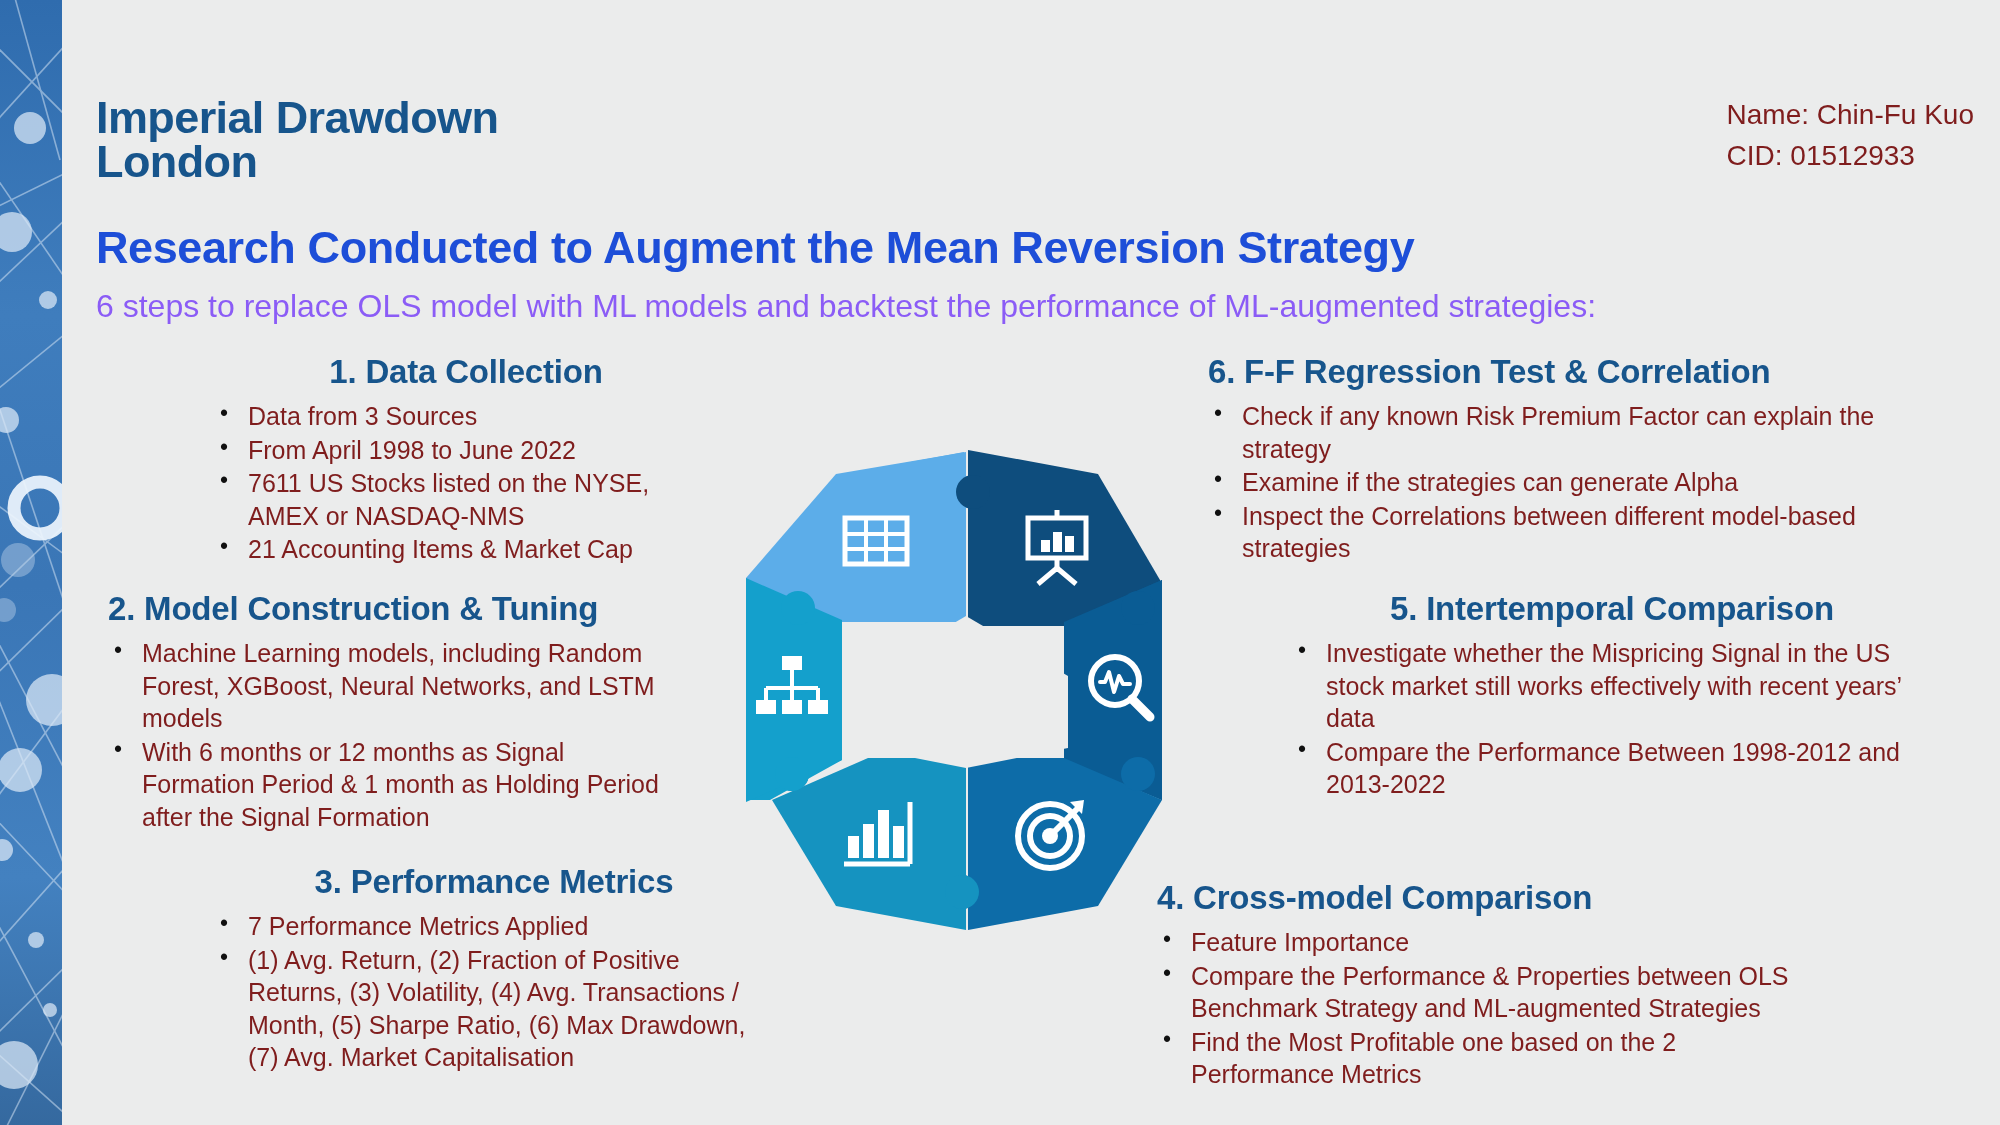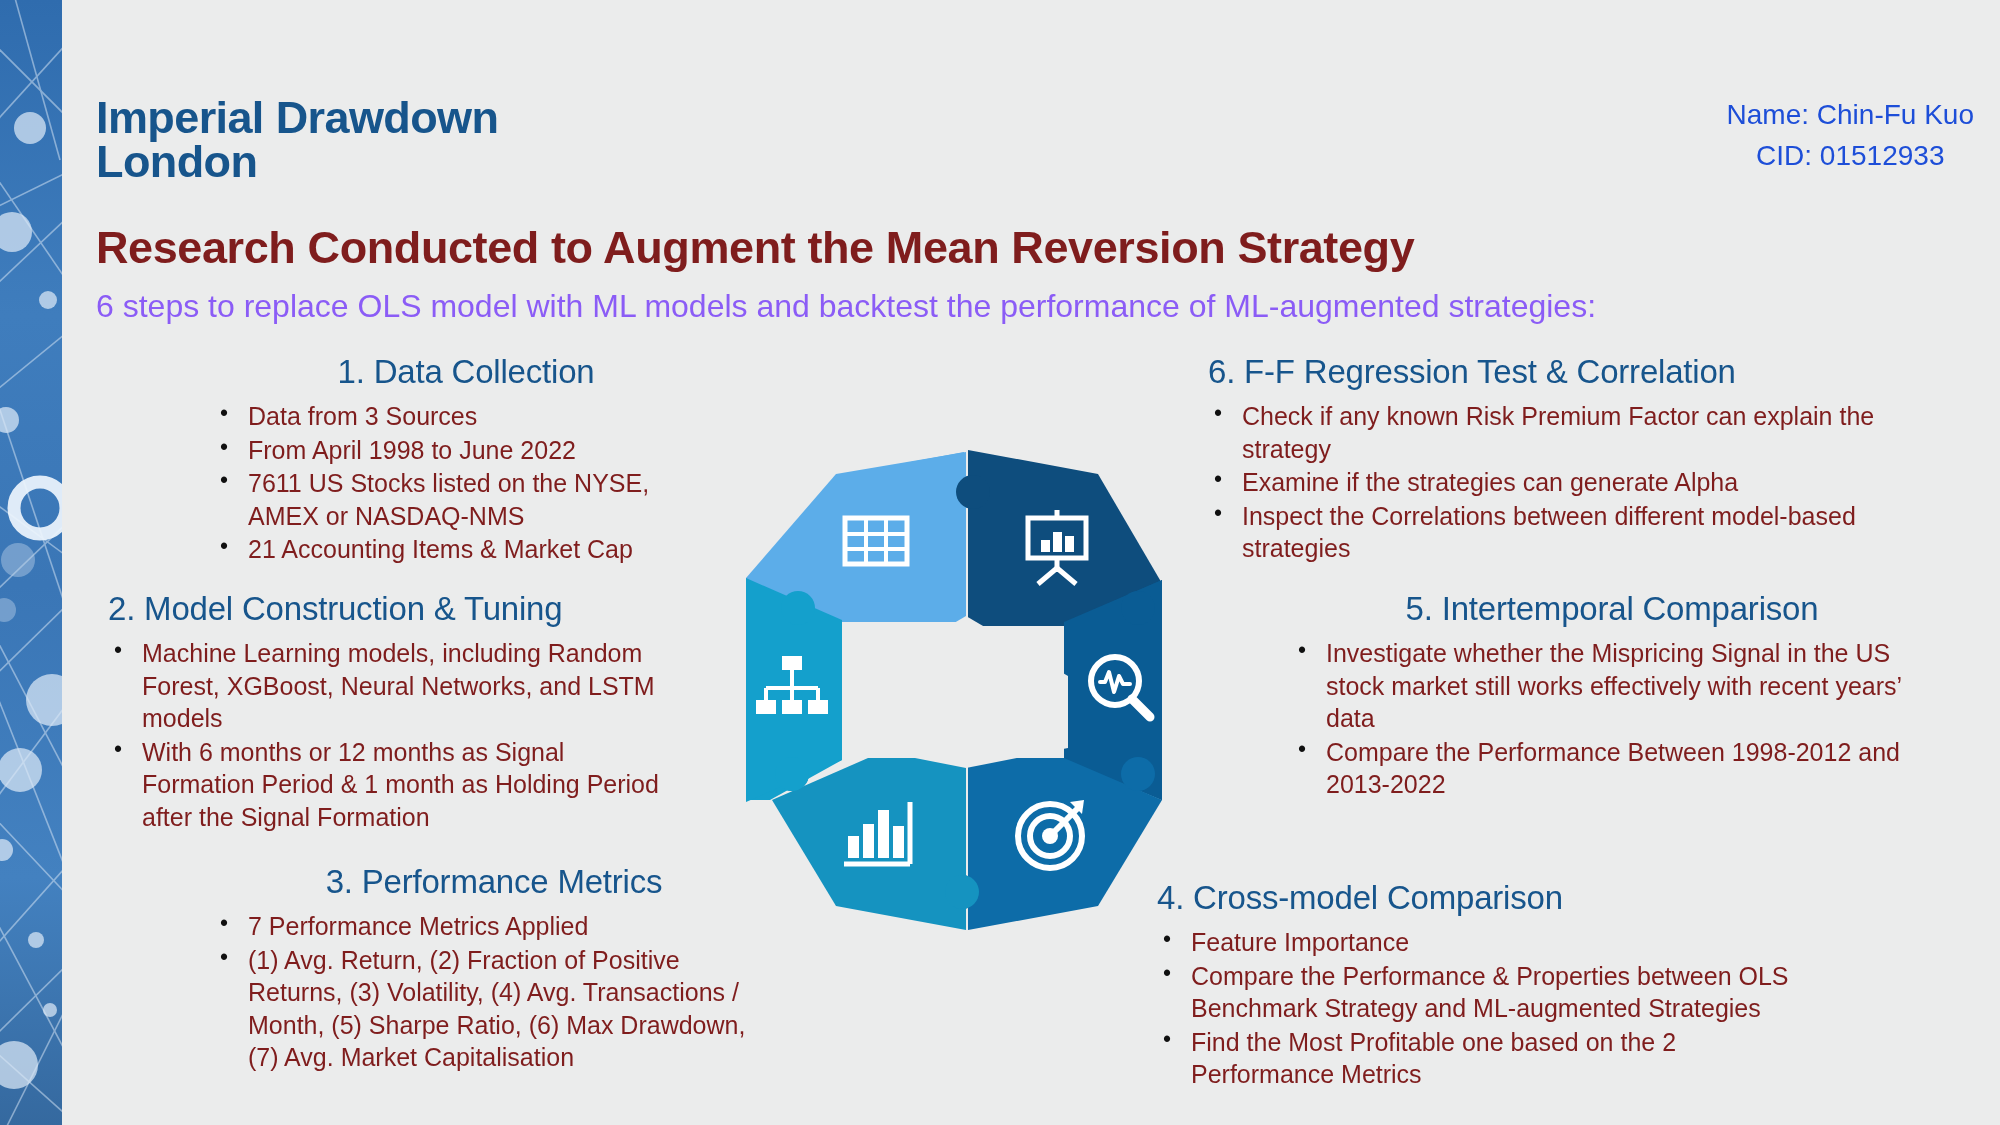--- a/index.html
+++ b/index.html
@@ -29,45 +29,45 @@
     position: absolute; left: 96px; top: 96px;
     color: #17558c;
     font-weight: bold;
     font-size: 45px;
     line-height: 0.98;
     letter-spacing: -0.6px;
     white-space: pre-line;
   }
   #meta {
     position: absolute; right: 26px; top: 94px;
-    text-align: center;
-    color: #1d4ed8;
+    text-align: left;
+    color: #7f1d1d;
     font-size: 28px;
     line-height: 1.48;
   }
   #page-title {
     position: absolute; left: 96px; top: 222px;
-    color: #7f1d1d;
+    color: #1d4ed8;
     font-weight: bold;
     font-size: 45px;
     letter-spacing: -0.4px;
     white-space: nowrap;
   }
   #page-subtitle {
     position: absolute; left: 96px; top: 288px;
     color: #8b5cf6;
     font-size: 32px;
     white-space: nowrap;
   }
 
   
   .block { position: absolute; }
   .block h2 {
     color: #17558c;
-    font-weight: normal;
+    font-weight: bold;
     font-size: 33px;
     letter-spacing: -0.2px;
     margin-bottom: 9px;
     white-space: nowrap;
   }
   .block ul { list-style: none; }
   .block li {
     position: relative;
     color: #7f1d1d;
     font-size: 25px;

